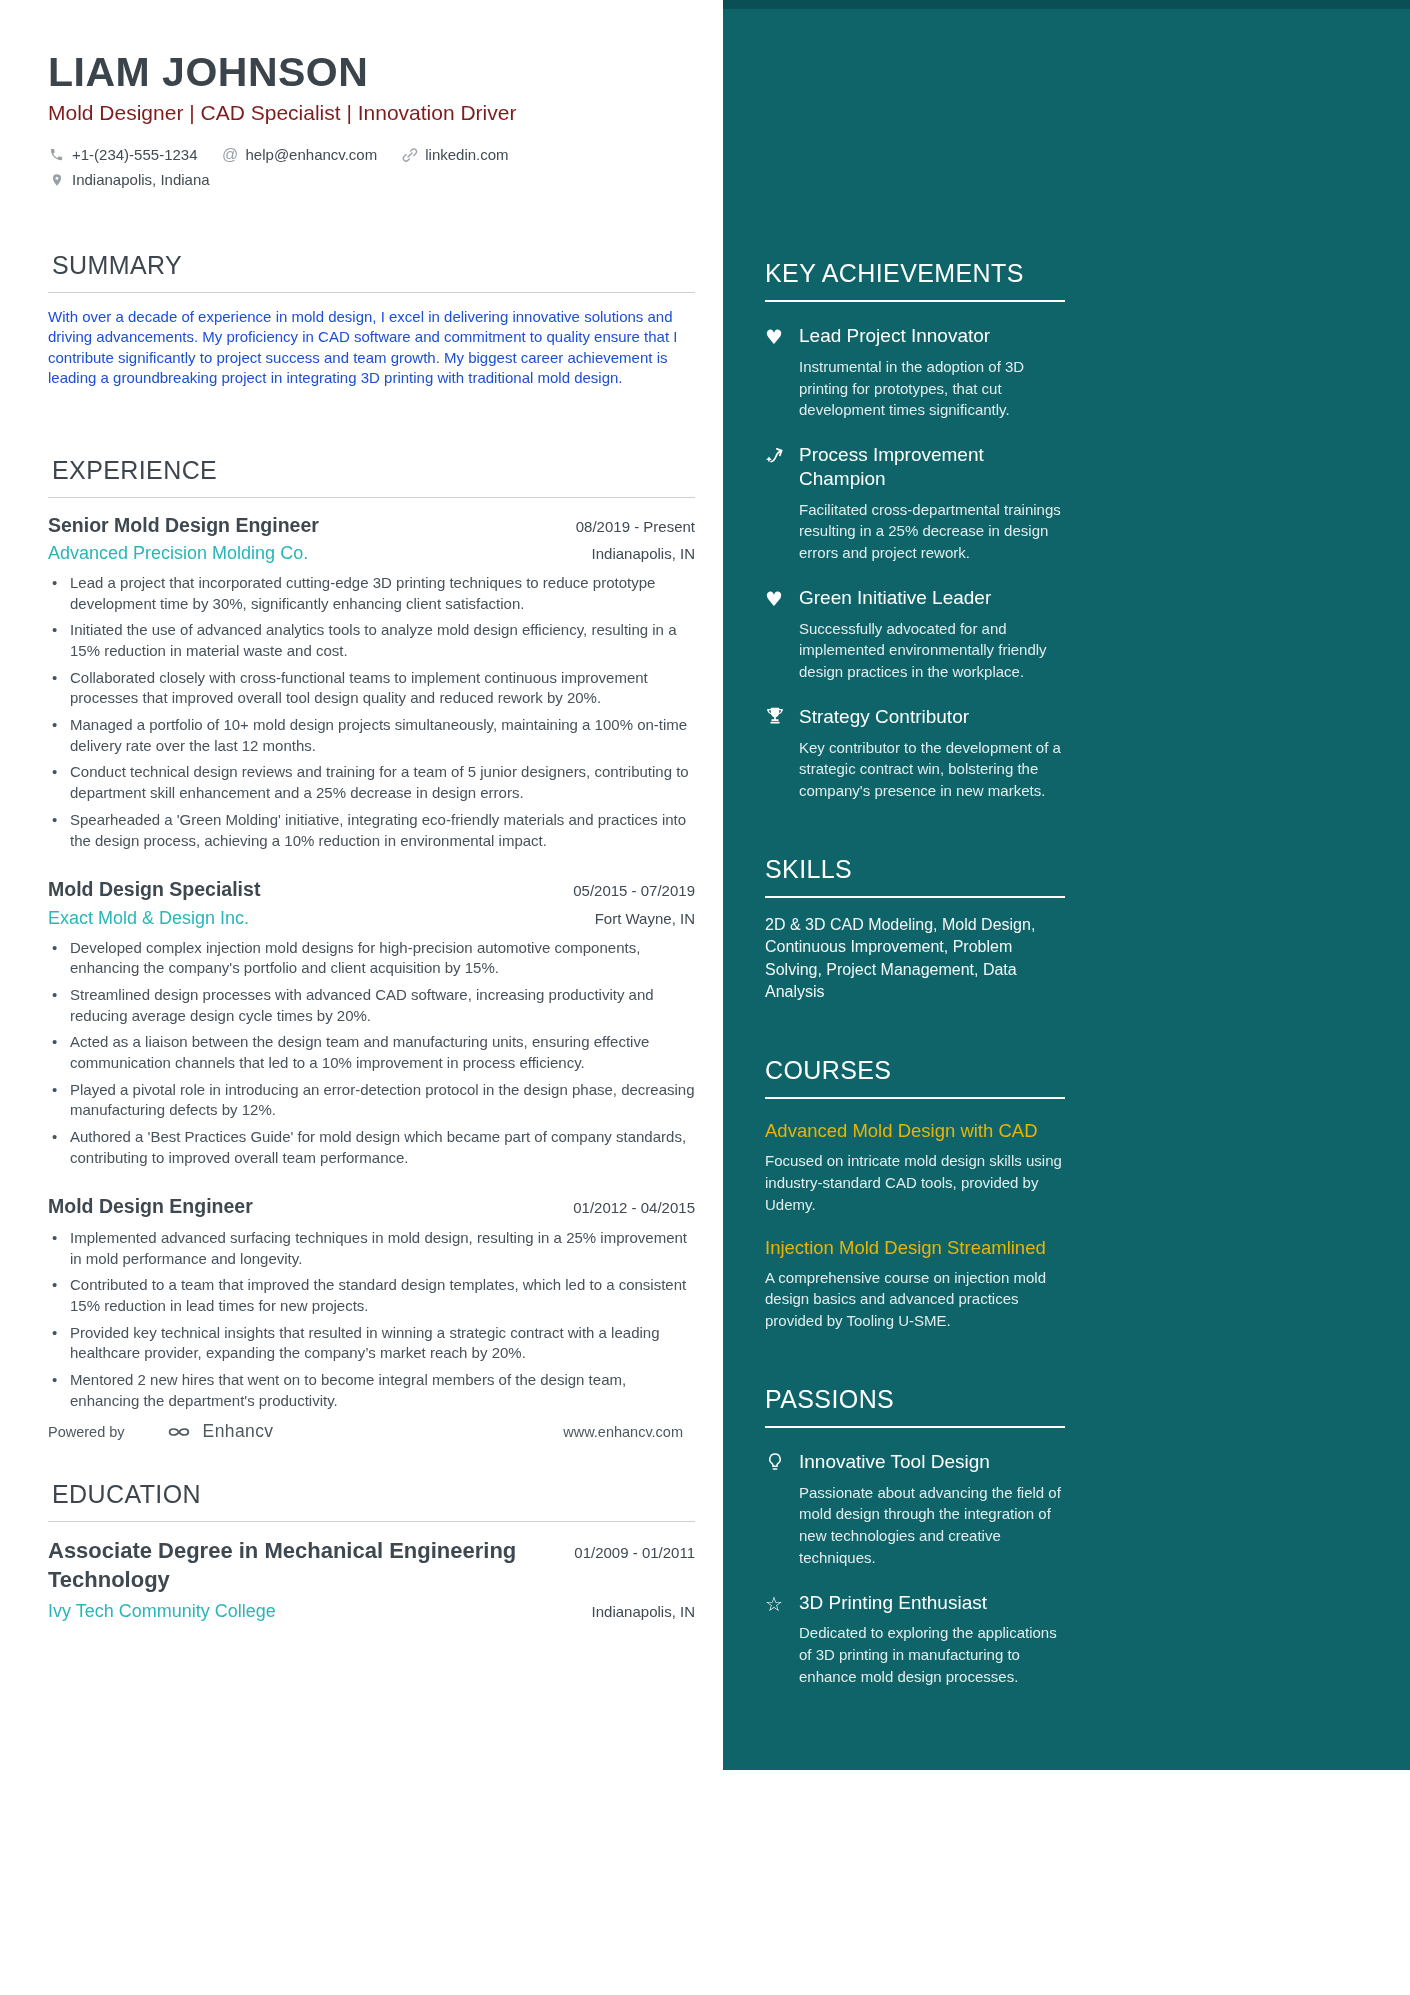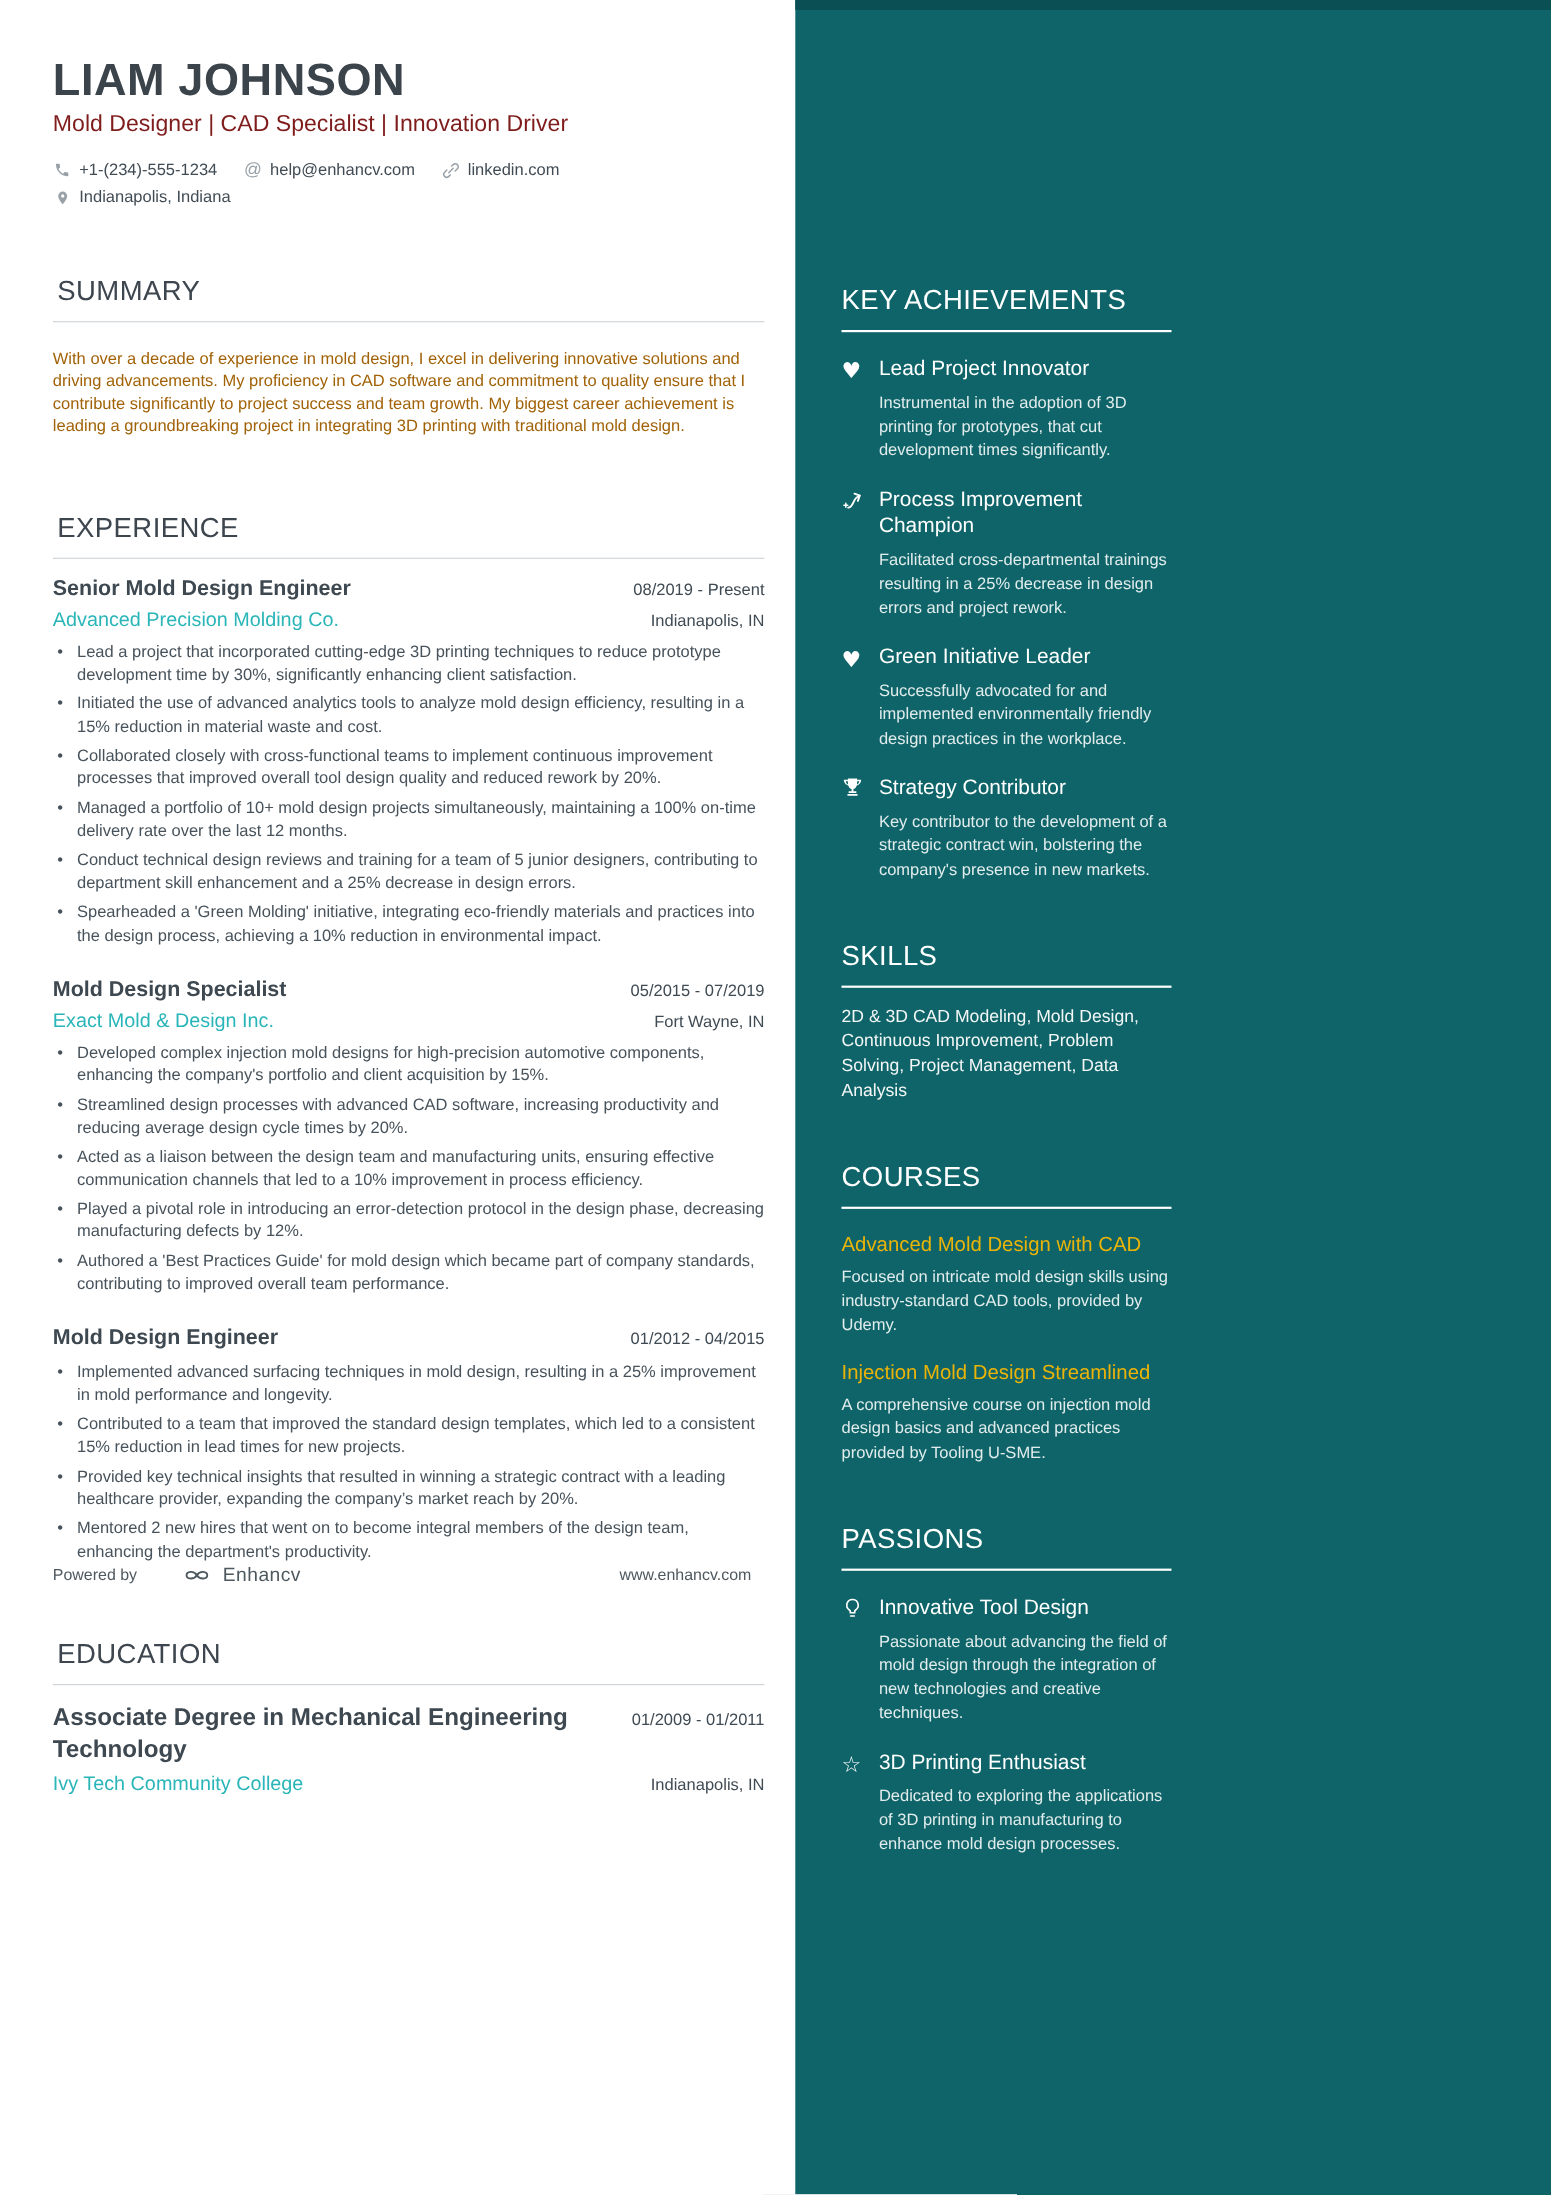--- a/index.html
+++ b/index.html
@@ -14,21 +14,21 @@
   .contacts{margin-top:17px;font-size:15px;color:#404b54;}
   .c-row{display:flex;align-items:center;gap:24px;line-height:25px;}
   .c-item{display:flex;align-items:center;gap:7px;}
   .c-icon{display:inline-flex;width:17px;height:17px;align-items:center;justify-content:center;color:#99a1a8;}
   .at-glyph{font-size:16px;color:#99a1a8;font-weight:400;}
 
   .sec{font-size:25px;font-weight:400;color:#3d464e;letter-spacing:.4px;margin:4px;line-height:1.2;}
   .sec-rule{border:none;border-top:1px solid #ccd1d4;margin:12px 0 0;}
 
   .section-summary{margin-top:58px;}
-  .summary-p{margin:24px 0 0;font-size:15px;line-height:1.36;color:#a16207;}
+  .summary-p{margin:14px 0 0;font-size:15px;line-height:1.36;color:#1d4ed8;}
 
   .section-exp{margin-top:66px;}
   .job{margin-top:15px;}
   .job + .job{margin-top:26px;}
   .jrow{display:flex;justify-content:space-between;align-items:baseline;}
   .jtitle{font-size:19.5px;font-weight:600;color:#3e4850;margin:0;line-height:1.25;}
   .jmeta{font-size:15px;color:#3f4a53;white-space:nowrap;margin-left:16px;}
   .crow{display:flex;justify-content:space-between;align-items:baseline;margin-top:6px;}
   .company{font-size:18px;color:#2ab5b8;font-weight:500;}
   .bullets{margin:9px 0 0;padding:0;list-style:none;}
@@ -40,21 +40,21 @@
   .degree{font-size:22px;font-weight:600;color:#3e4850;margin:0;max-width:490px;line-height:1.3;}
   .school{font-size:18px;color:#2ab5b8;font-weight:500;}
 
   .main-footer{position:absolute;left:48px;right:40px;bottom:48px;display:flex;
                align-items:center;font-size:14.5px;color:#4e585f;}
   .logo-wrap{margin-left:38px;display:flex;align-items:center;}
   .brand{font-size:17.5px;letter-spacing:.4px;color:#4e585f;margin-left:8px;}
   .site{margin-left:auto;}
 
   
-  .sidebar{position:absolute;left:723px;top:0;width:687px;height:1995px;background:#0e6468;
+  .sidebar{position:absolute;left:723px;top:0;width:687px;height:1770px;background:#0e6468;
            box-sizing:border-box;padding:258px 0 0 42px;color:#fff;}
   .top-strip{position:absolute;left:0;top:0;width:100%;height:9px;background:#0a4f53;}
   .sb-inner{width:300px;}
   .sb-h{color:#fff;font-size:25px;font-weight:400;letter-spacing:.4px;margin:0;line-height:1.2;}
   .sb-rule{border:none;border-top:2px solid #ffffff;margin:12px 0 0;}
   .sb-sec{margin-top:0;}
   .sb-sec + .sb-sec{margin-top:52px;}
   .s-item{display:flex;margin-top:22px;}
   .s-icon{width:34px;flex:none;padding-top:1px;font-size:20px;line-height:1.2;color:#fff;
           font-family:"DejaVu Sans",sans-serif;}

